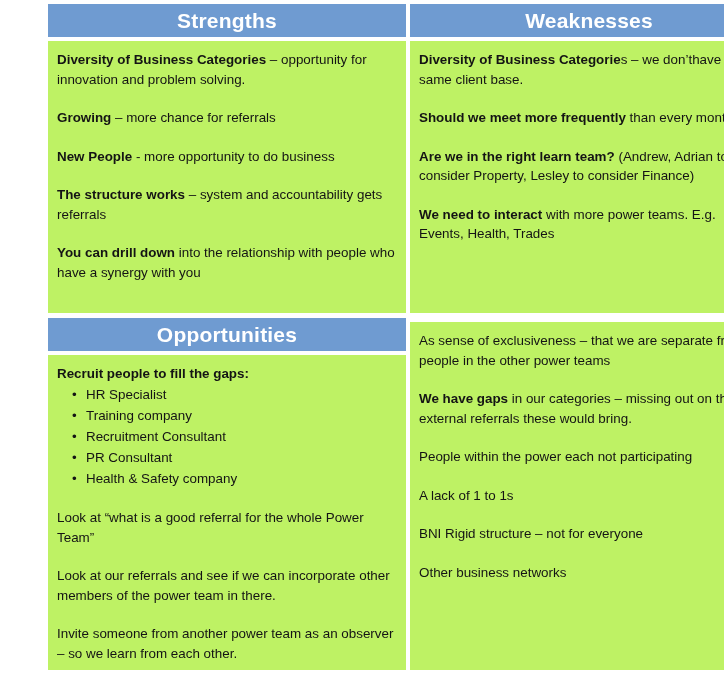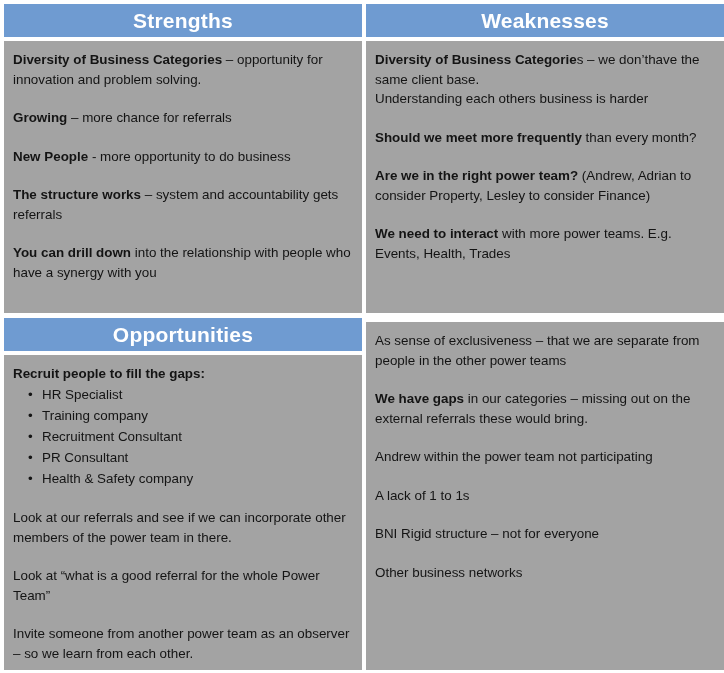--- a/index.html
+++ b/index.html
@@ -17,20 +17,21 @@
   .swot-grid {
     width: 660px;
     height: 673px;
     box-sizing: border-box;
     padding: 4px 0 8px 4px;
     display: grid;
     grid-template-columns: 358px 358px;
     grid-template-rows: 309px 352px;
     column-gap: 4px;
     row-gap: 5px;
+    margin-left: 44px;
   }
 
   .quadrant {
     display: flex;
     flex-direction: column;
     overflow: hidden;
     min-width: 0;
   }
 
   .quadrant-header {
@@ -41,21 +42,21 @@
     text-align: center;
     height: 33px;
     line-height: 33px;
     letter-spacing: 0.2px;
     overflow: hidden;
     white-space: nowrap;
   }
 
   .quadrant-body {
     flex: 1 1 auto;
-    background: #a3a3a3;
+    background: #bef264;
     color: #141414;
     font-size: 13.4px;
     line-height: 19.5px;
     padding: 9px 10px 6px 9px;
     box-sizing: border-box;
     margin-top: 4px;
     overflow: hidden;
   }
 
   .block {
@@ -116,27 +117,26 @@
         <span class="lead">You can drill down</span><span> into the relationship with people who have a synergy with you</span>
       </p>
     </div>
   </div>
 
   <div class="quadrant">
     <div class="quadrant-header">Weaknesses</div>
     <div class="quadrant-body">
       <p class="block">
         <span class="lead">Diversity of Business Categorie</span><span>s – we don’thave the same client base.</span><br>
-        <span>Understanding each others business is harder</span>
       </p>
       <p class="block">
         <span class="lead">Should we meet more frequently</span><span> than every month?</span>
       </p>
       <p class="block">
-        <span class="lead">Are we in the right power team?</span><span> (Andrew, Adrian to consider Property, Lesley to consider Finance)</span>
+        <span class="lead">Are we in the right learn team?</span><span> (Andrew, Adrian to consider Property, Lesley to consider Finance)</span>
       </p>
       <p class="block">
         <span class="lead">We need to interact</span><span> with more power teams. E.g. Events, Health, Trades</span>
       </p>
     </div>
   </div>
 
   <div class="quadrant">
     <div class="quadrant-header">Opportunities</div>
     <div class="quadrant-body">
@@ -152,41 +152,41 @@
           <span class="dot">•</span><span>Recruitment Consultant</span>
         </li>
         <li>
           <span class="dot">•</span><span>PR Consultant</span>
         </li>
         <li>
           <span class="dot">•</span><span>Health &amp; Safety company</span>
         </li>
       </ul>
       <p class="block">
-        <span>Look at our referrals and see if we can incorporate other members of the power team in there.</span>
+        <span>Look at “what is a good referral for the whole Power Team”</span>
       </p>
       <p class="block">
-        <span>Look at “what is a good referral for the whole Power Team”</span>
+        <span>Look at our referrals and see if we can incorporate other members of the power team in there.</span>
       </p>
       <p class="block">
         <span>Invite someone from another power team as an observer – so we learn from each other.</span>
       </p>
     </div>
   </div>
 
   <div class="quadrant">
     <div class="quadrant-body">
       <p class="block">
         <span>As sense of exclusiveness – that we are separate from people in the other power teams</span>
       </p>
       <p class="block">
         <span class="lead">We have gaps</span><span> in our categories – missing out on the external referrals these would bring.</span>
       </p>
       <p class="block">
-        <span>Andrew within the power team not participating</span>
+        <span>People within the power each not participating</span>
       </p>
       <p class="block">
         <span>A lack of 1 to 1s</span>
       </p>
       <p class="block">
         <span>BNI Rigid structure – not for everyone</span>
       </p>
       <p class="block">
         <span>Other business networks</span>
       </p>

